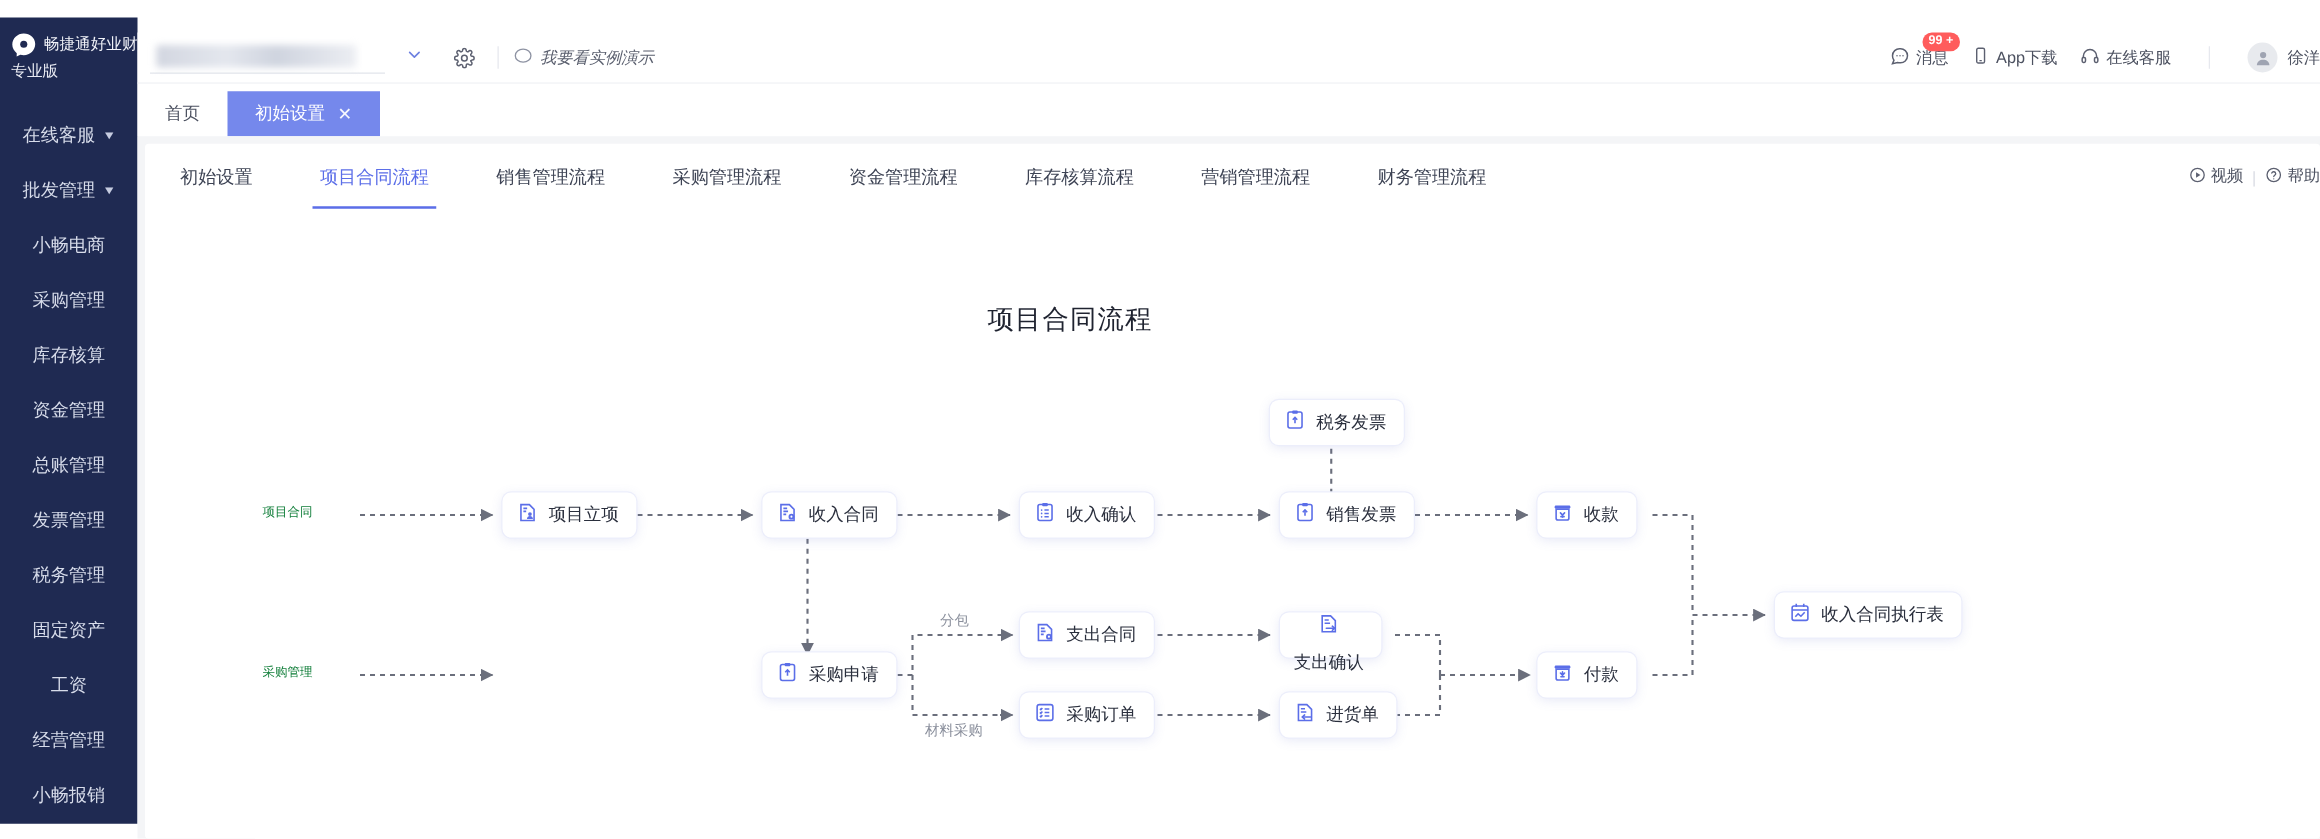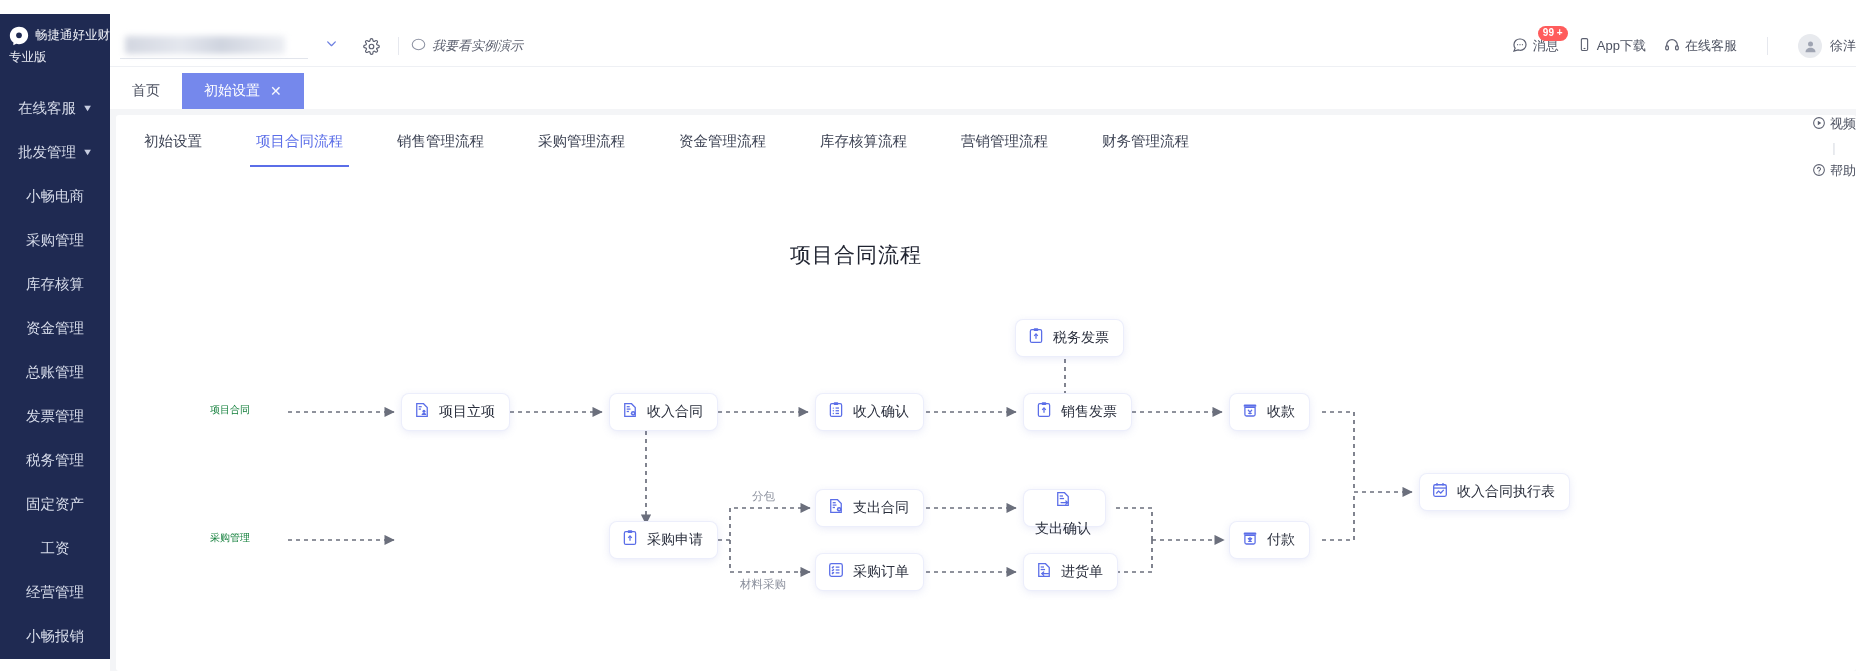--- a/index.html
+++ b/index.html
@@ -132,21 +132,21 @@
     cursor:pointer; position:relative; height:52px; display:flex; align-items:center;
     white-space:nowrap;
   }
   .itab.active { color:#5b6ee8; }
   .itab.active::after {
     content:""; position:absolute; left:0; right:0; bottom:0; height:2px;
     background:#5b6ee8;
   }
   .itab-right {
     position:absolute; right:0px; top:0; height:52px; display:flex;
-    align-items:center; gap:7px; font-size:13px; color:#4c5160;flex-direction:column;
+    align-items:center; gap:7px; font-size:13px; color:#4c5160;
   }
   .itab-right .sep { color:#d9dce3; }
   .itab-right .lnk { display:flex; align-items:center; gap:4px; cursor:pointer; white-space:nowrap; }
 
   
   .diagram { position:relative; width:1740px; height:500px; }
   .diag-title {
     position:absolute; left:0; right:0; top:74px; text-align:center;
     font-size:21px; color:#1f2330; letter-spacing:1px;
   }

